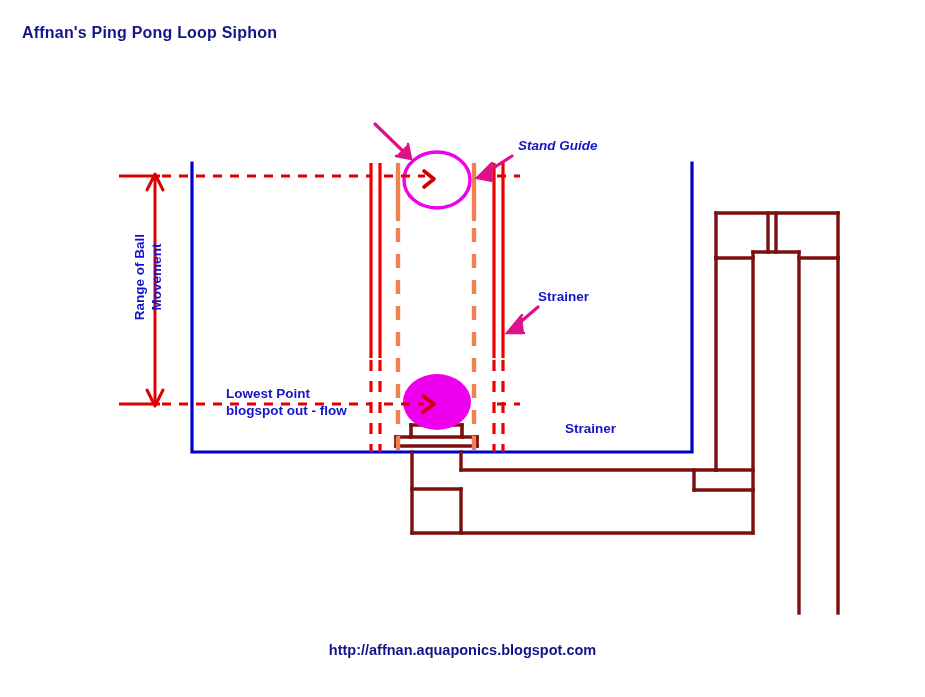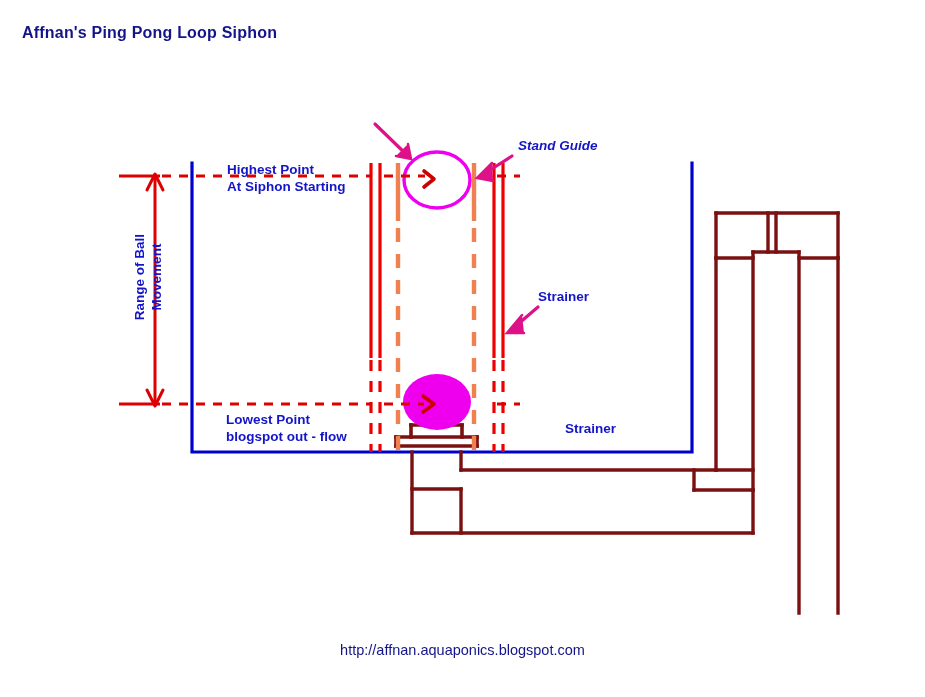--- a/index.html
+++ b/index.html
@@ -27,21 +27,21 @@
     letter-spacing: 0.2px;
     white-space: nowrap;
   }
   .footer-url {
     position: absolute;
     left: 0;
     top: 642px;
     width: 925px;
     text-align: center;
     font-size: 14.5px;
-    font-weight: normal;
+    font-weight: bold;
     color: #141489;
     white-space: nowrap;
   }
   .lbl {
     position: absolute;
     font-size: 13.5px;
     font-weight: bold;
     color: #1414c8;
     white-space: nowrap;
     line-height: 17px;
@@ -183,26 +183,22 @@
 
   </svg>
 
 
   <div class="lbl" style="left:518px; top:137px;font-style:italic;">Stand Guide</div>
 
   <div class="lbl" style="left:538px; top:288px;">Strainer</div>
 
   <div class="lbl" style="left:565px; top:420px;">Strainer</div>
 
-  <div class="lbl" style="left:227px; top:161px;">
-    <span>Highest Point</span><br>
-    <span>At Siphon Starting</span>
-  </div>
-
-  <div class="lbl" style="left:226px; top:385px;margin-top:26px;">
+
+  <div class="lbl" style="left:226px; top:385px;">
     <span>Lowest Point</span><br>
     <span>blogspot out - flow</span>
   </div>
 
   <div class="lbl rot" style="left:131px; top:382px; width:210px;">
     <span>Range of Ball</span><br>
     <span>Movement</span>
   </div>
 
   <div class="footer-url">http://affnan.aquaponics.blogspot.com</div>

